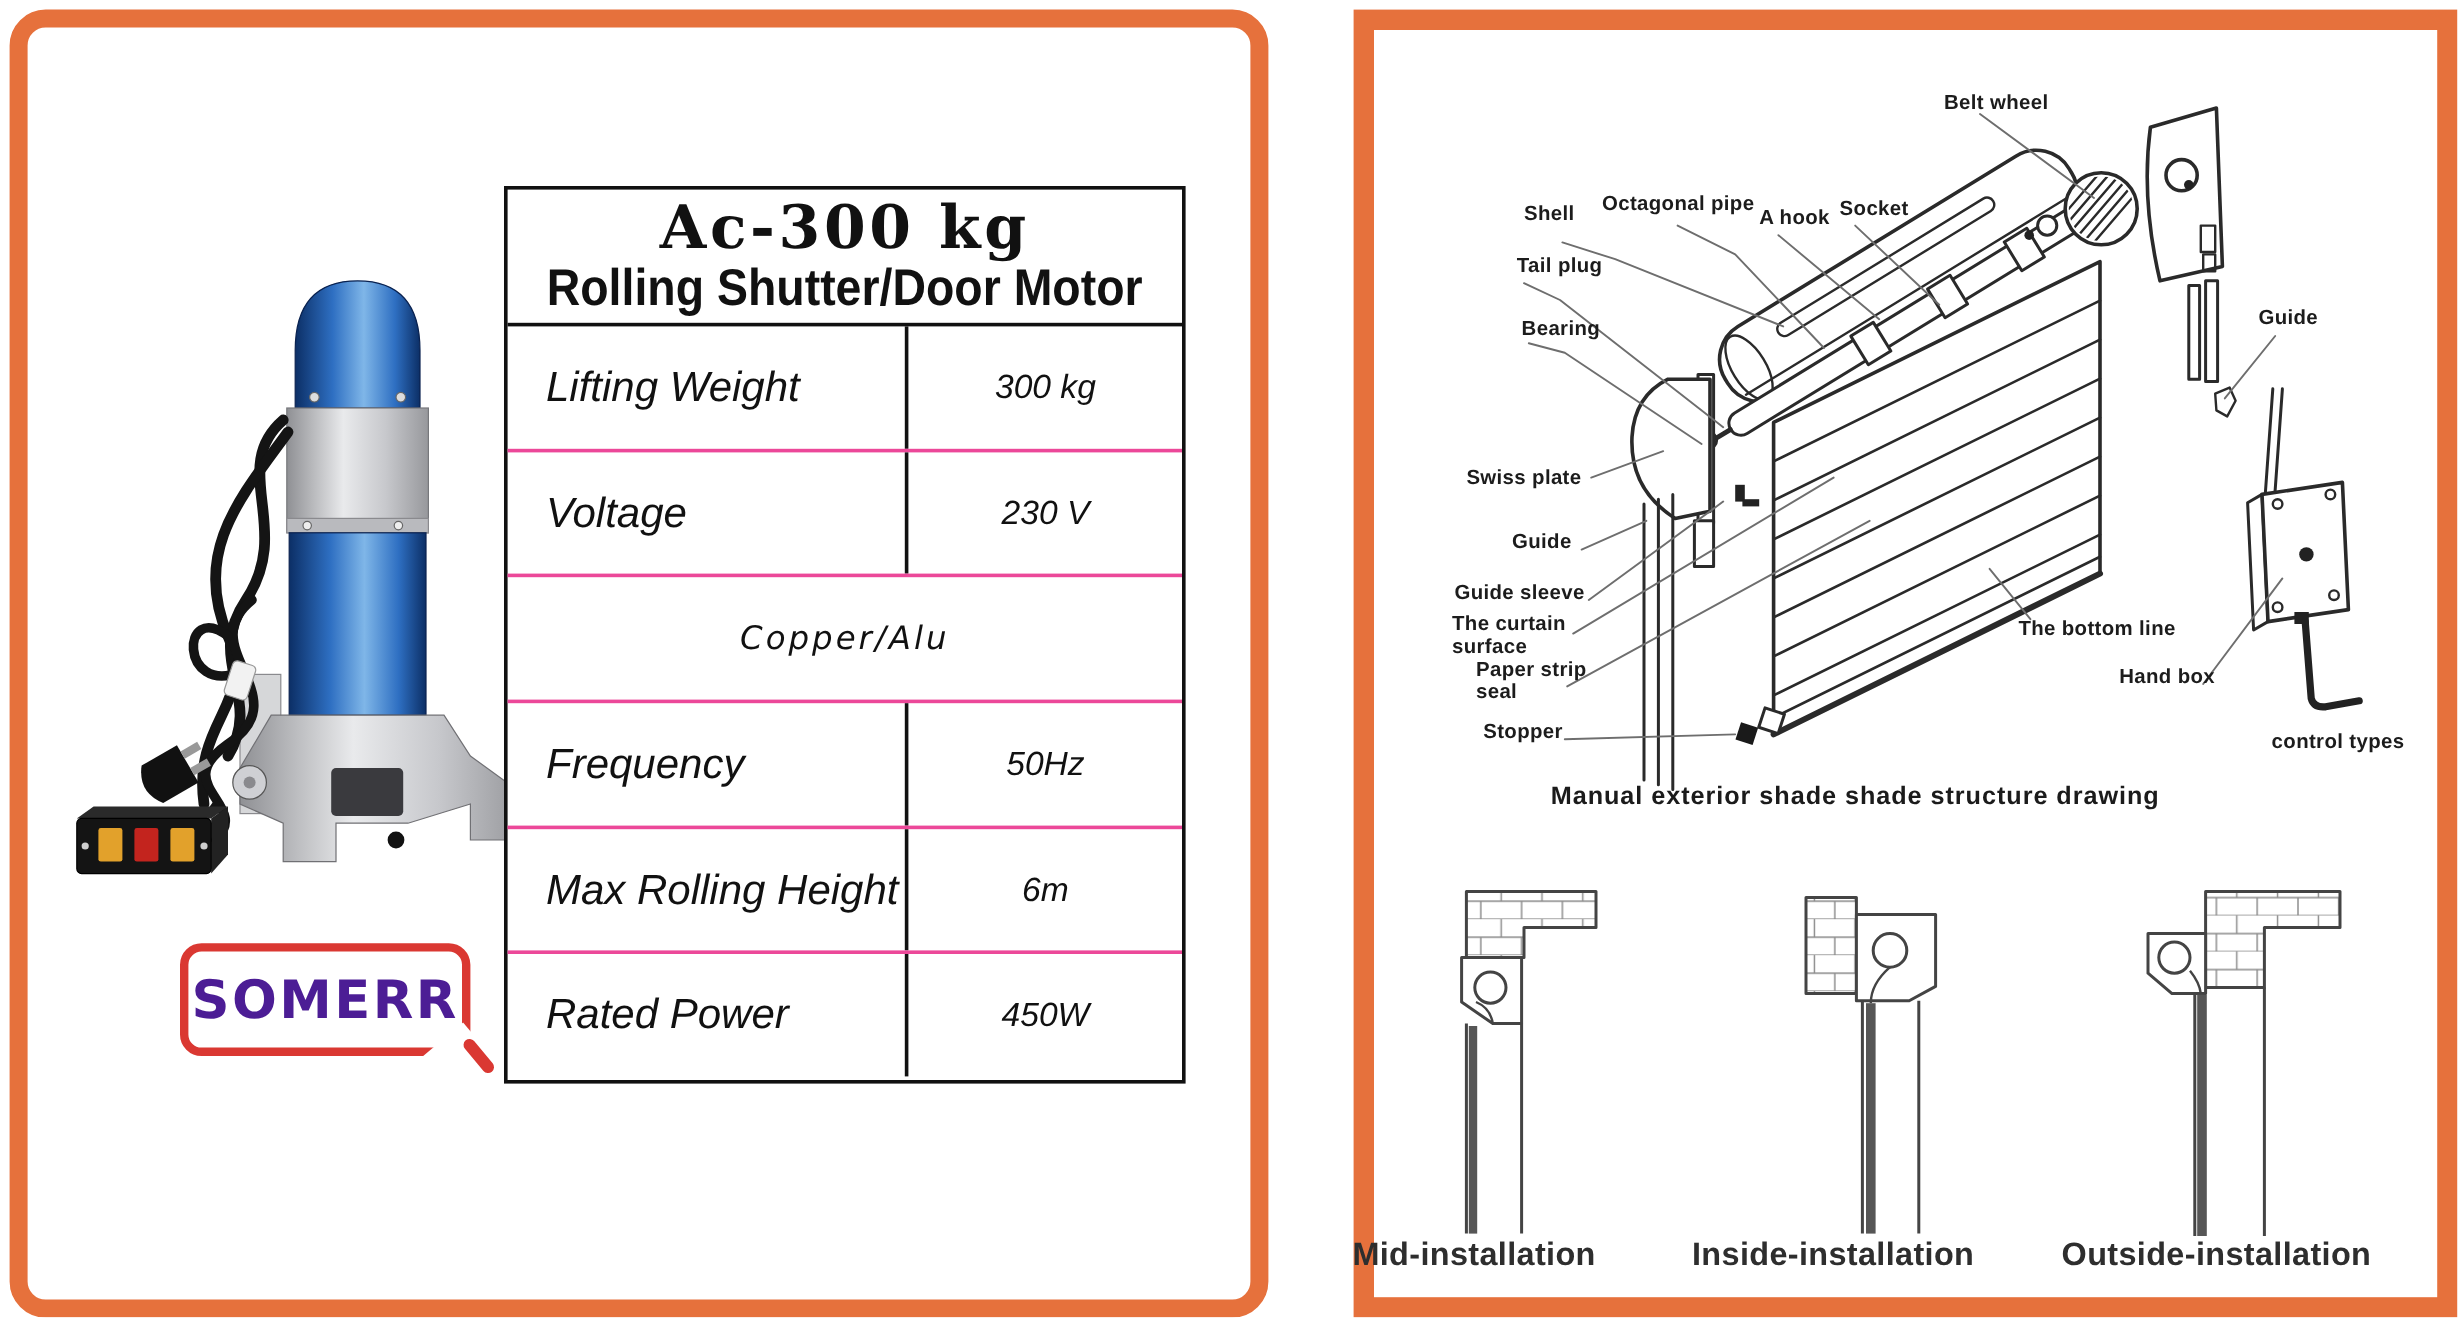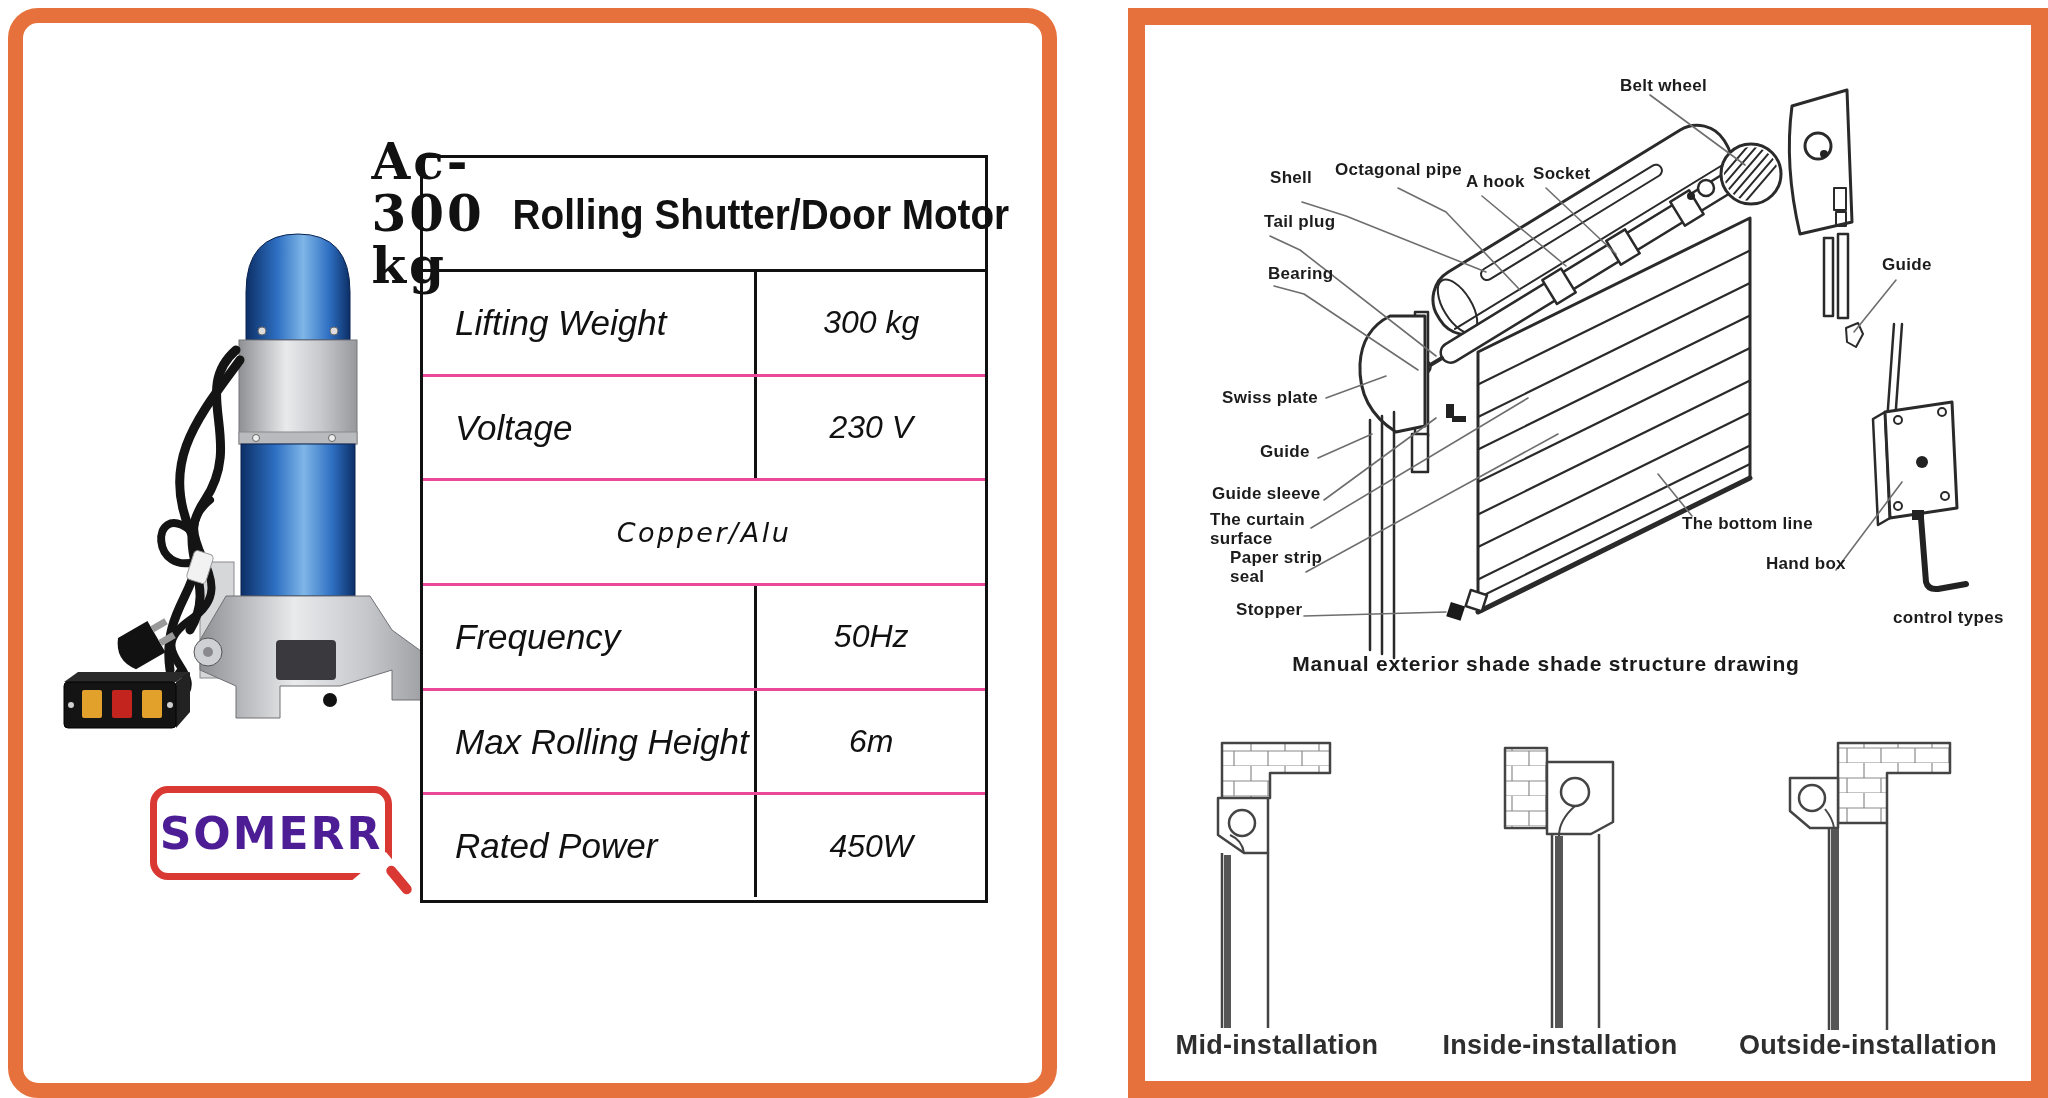--- a/index.html
+++ b/index.html
@@ -7,47 +7,47 @@
   #stage{position:relative;width:2048px;height:1098px;background:#fff;overflow:hidden;}
   .abs{position:absolute;}
   .panel{position:absolute;box-sizing:border-box;background:#fff;}
   #panelL{left:8px;top:8px;width:1049px;height:1090px;border:15px solid #E6713C;border-radius:30px;}
   #panelR{left:1128px;top:8px;width:920px;height:1090px;border:17px solid #E6713C;}
 
   
   .spec-table{position:absolute;left:420px;top:155px;width:568px;height:748px;
     border:3px solid #111;box-sizing:border-box;background:#fff;}
   .spec-head{height:114px;border-bottom:3px solid #111;box-sizing:border-box;
-    display:flex;align-items:center;justify-content:center;gap:0;}
+    display:flex;flex-direction:column;align-items:center;justify-content:center;gap:0;}
   .spec-title{font-family:"DejaVu Serif",serif;font-weight:bold;font-size:50px;letter-spacing:3px;line-height:52px;}
   .spec-sub{font-size:43px;font-weight:bold;transform:scaleX(.9);transform-origin:center;line-height:48px;white-space:nowrap;}
   .spec-body{display:flex;flex-direction:column;height:calc(100% - 117px);font-style:italic;}
   .spec-row{flex:1;display:flex;}
   .spec-row + .spec-row{border-top:3px solid #ec4899;}
   .cell-label{width:59.5%;box-sizing:border-box;border-right:3px solid #111;
     display:flex;align-items:center;padding-left:32px;font-size:35px;}
-  .cell-value{flex:1;display:flex;align-items:center;justify-content:center;font-size:32px;}
+  .cell-value{flex:1;display:flex;align-items:center;justify-content:center;font-size:28px;}
   .spec-row.alt .cell-label,.spec-row.alt .cell-value{
     font-family:"DejaVu Sans",sans-serif;font-size:27px;letter-spacing:2.5px;}
 
   
   .logo{position:absolute;left:150px;top:786px;width:242px;height:94px;
     border:7px solid #DA3832;border-radius:18px;box-sizing:border-box;
     display:flex;align-items:center;justify-content:center;background:#fff;}
   .logo-text{font-family:"DejaVu Sans",sans-serif;font-weight:bold;font-size:44px;letter-spacing:2px;color:#4c1d95;}
   .logo-gap{position:absolute;right:-14px;bottom:-15px;width:46px;height:24px;background:#fff;transform:rotate(-40deg);}
   .logo-dash{position:absolute;right:-19px;bottom:-24px;width:10px;height:34px;background:#DA3832;border-radius:6px;transform:rotate(-40deg);}
 
   
   .diagram-label{position:absolute;font-size:17px;font-weight:bold;color:#1c1c1c;
     white-space:nowrap;letter-spacing:.3px;}
   .wrap2{white-space:normal;line-height:19px;}
   .caption{position:absolute;left:1196px;top:652px;width:700px;text-align:center;
     font-size:21px;font-weight:bold;color:#1b1b1b;letter-spacing:.8px;}
-  .install-label{position:absolute;width:300px;text-align:center;font-size:27px;
+  .install-label{position:absolute;width:300px;font-size:27px;
     font-weight:bold;color:#2e2e2e;letter-spacing:.3px;top:1030px;}
 </style>
 </head>
 <body>
 
 <div id="stage">
 
   <div class="panel" id="panelL"></div>
   <div class="panel" id="panelR"></div>
 

